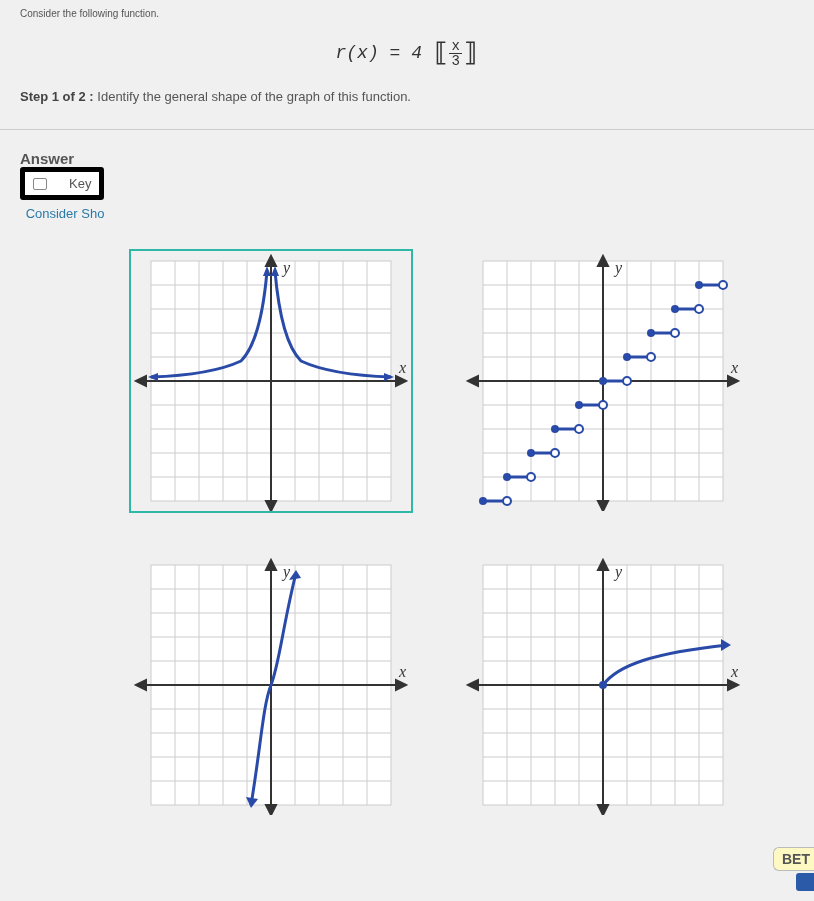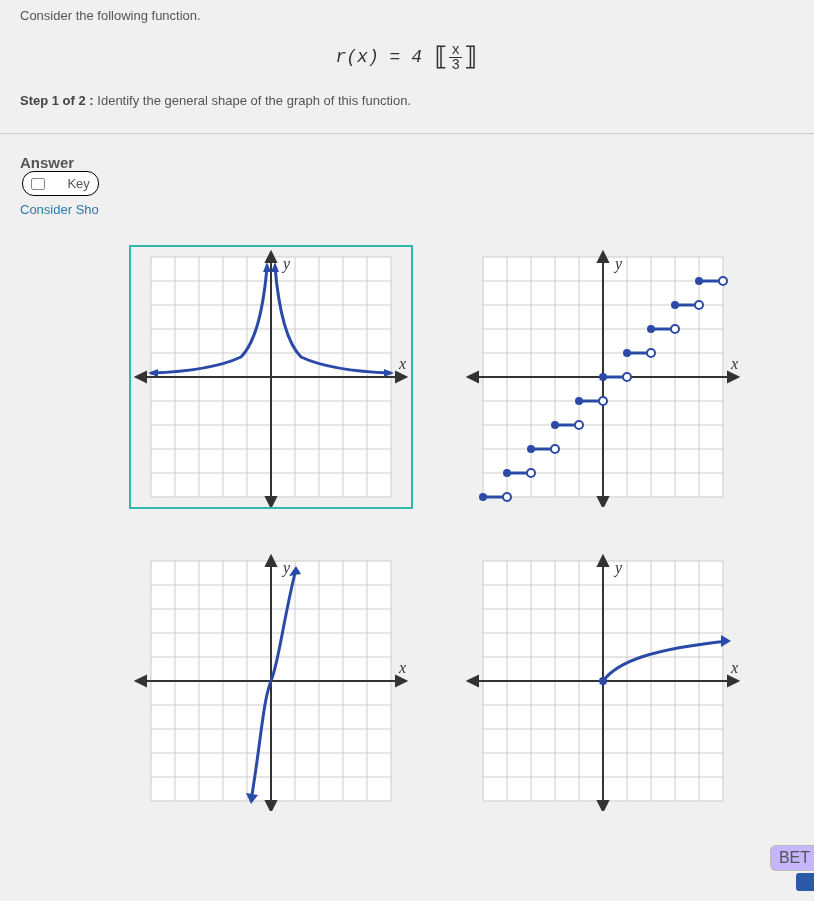--- a/index.html
+++ b/index.html
@@ -9,21 +9,21 @@
     width: 814px;
     height: 901px;
     overflow: hidden;
     color: #4a4a4a;
     position: relative;
   }
   .page {
     padding: 8px 20px 20px 20px;
   }
   .prompt-text {
-    font-size: 13px;
+    font-size: 10px;
     color: #555;
     margin-bottom: 18px;
   }
   .equation {
     text-align: center;
     font-size: 18px;
     font-family: Liberation Mono, monospace;
     font-style: italic;
     margin: 10px 0 20px 0;
     color: #333;
@@ -64,24 +64,24 @@
     color: #555;
   }
   .key-area {
     text-align: right;
     font-size: 13px;
   }
   .key-btn {
     display: inline-flex;
     align-items: center;
     gap: 22px;
-    border: 1px solid #000000;
+    border: 5px solid #000000;
     background: #fff;
     padding: 4px 8px;
-    border-radius: 12px;
+    border-radius: 3px;
     color: #555;
     cursor: pointer;
   }
   .key-btn .kb-icon {
     width: 14px; height: 12px; border:1px solid #888; border-radius:2px;
     display:inline-block; position:relative;
   }
   .shortcut-link {
     color: #2a7aa8;
     margin-top: 6px;
@@ -99,27 +99,27 @@
     position: relative;
     cursor: pointer;
   }
   .graph.selected svg.outer {
     outline: 2px solid #2fb8a8;
   }
   .bet-tag {
     position: absolute;
     right: 0;
     bottom: 30px;
-    background: #c4b5fd;
+    background: #fef9c3;
     border: 1px solid #bbb;
     border-right: none;
     border-radius: 6px 0 0 6px;
     padding: 3px 4px 3px 8px;
-    font-size: 16px;
-    font-weight: normal;
+    font-size: 14px;
+    font-weight: bold;
     color: #555;
   }
   .bet-under {
     position:absolute;
     right:0;
     bottom:10px;
     width:18px; height:18px;
     background:#2a5aa8;
     border-radius:3px 0 0 3px;
   }

